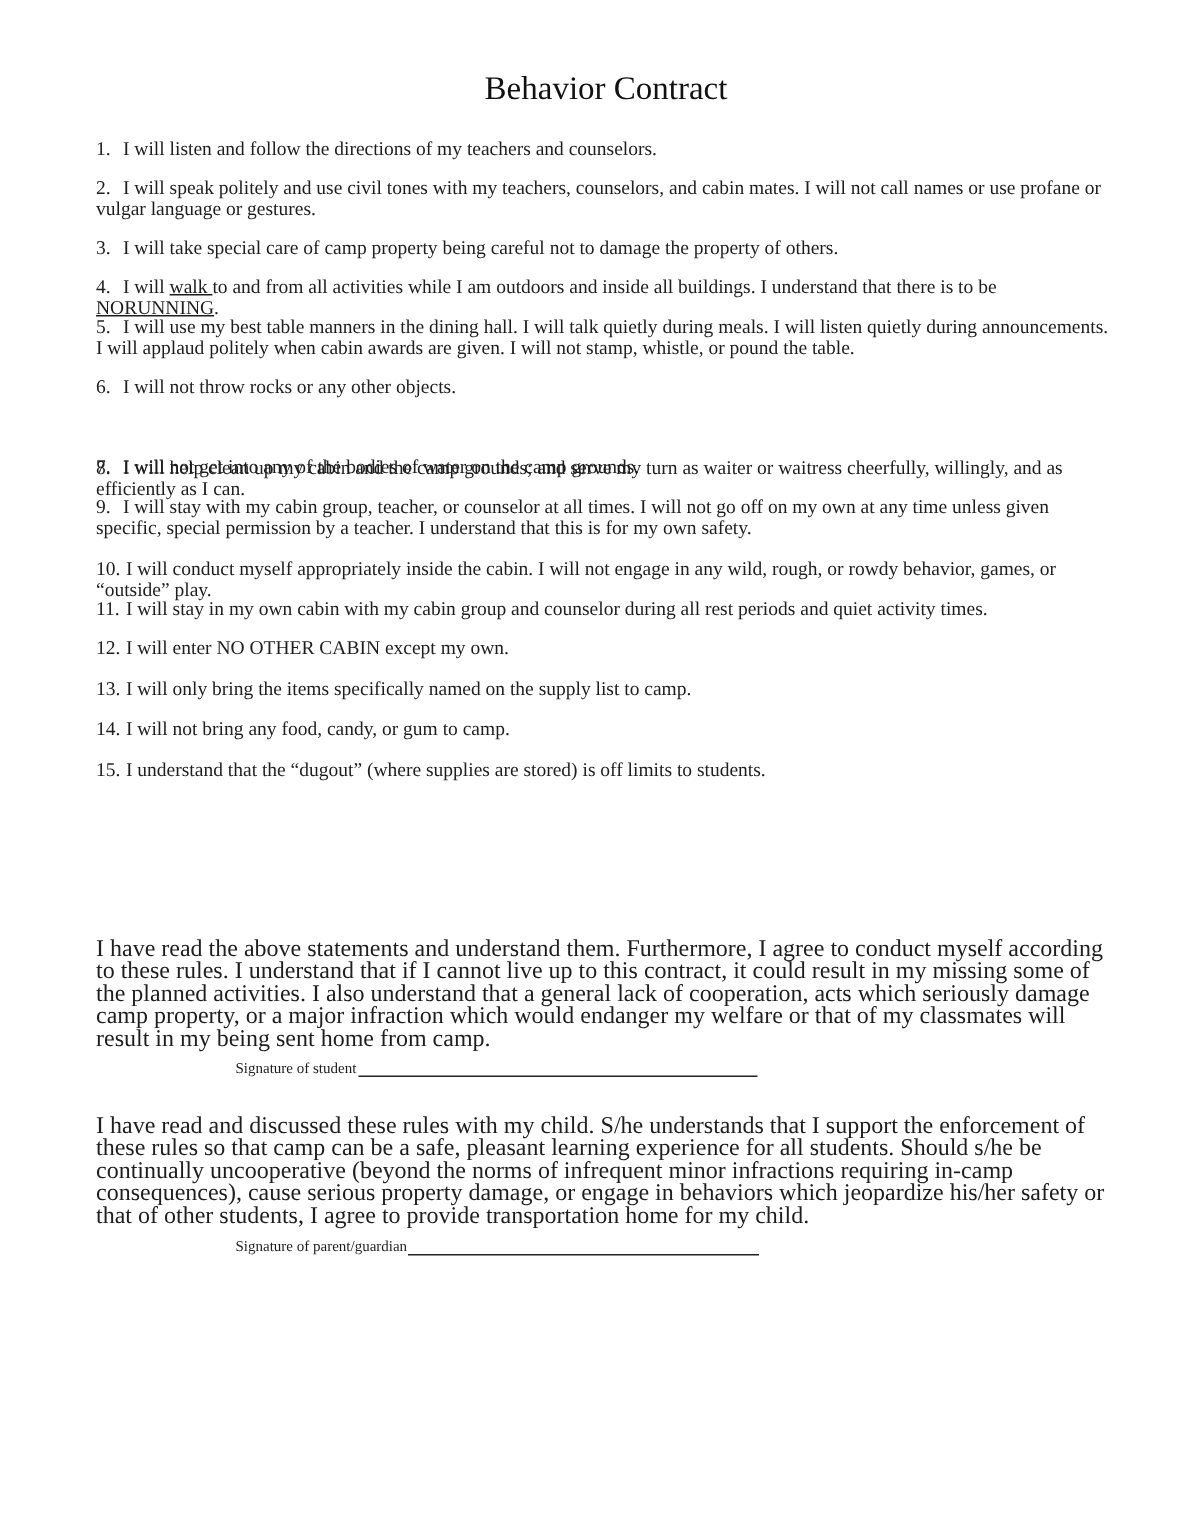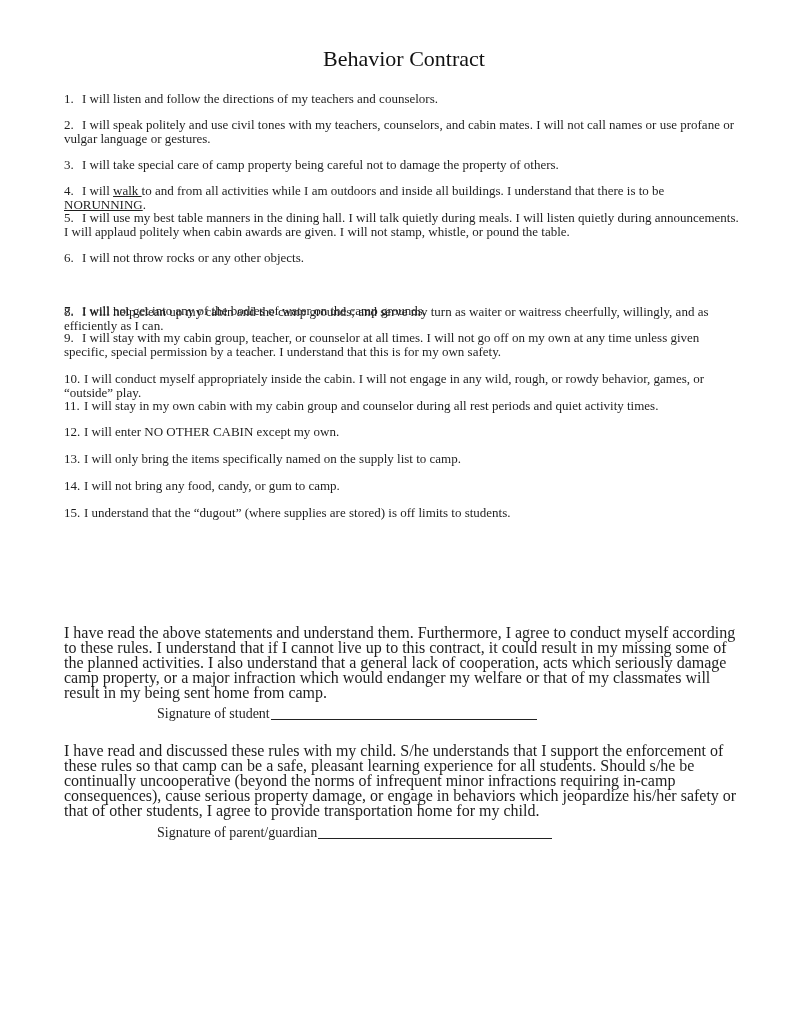--- a/index.html
+++ b/index.html
@@ -40,24 +40,24 @@
     .para {
       position: absolute;
       left: 64px;
       width: 676px;
       font-size: 16px;
       line-height: 15px;
       color: #1e1e1e;
     }
     .sig {
       position: absolute;
-      font-size: 14px;
+      font-size: 10px;
       color: #1e1e1e;
       display: flex;
-      align-items: center;
+      align-items: flex-end;
     }
     .sig .line {
       display: inline-block;
       border-bottom: 1px solid #222;
       height: 11px;
       margin-left: 1px;
     }
   </style>
 </head>
 <body>

